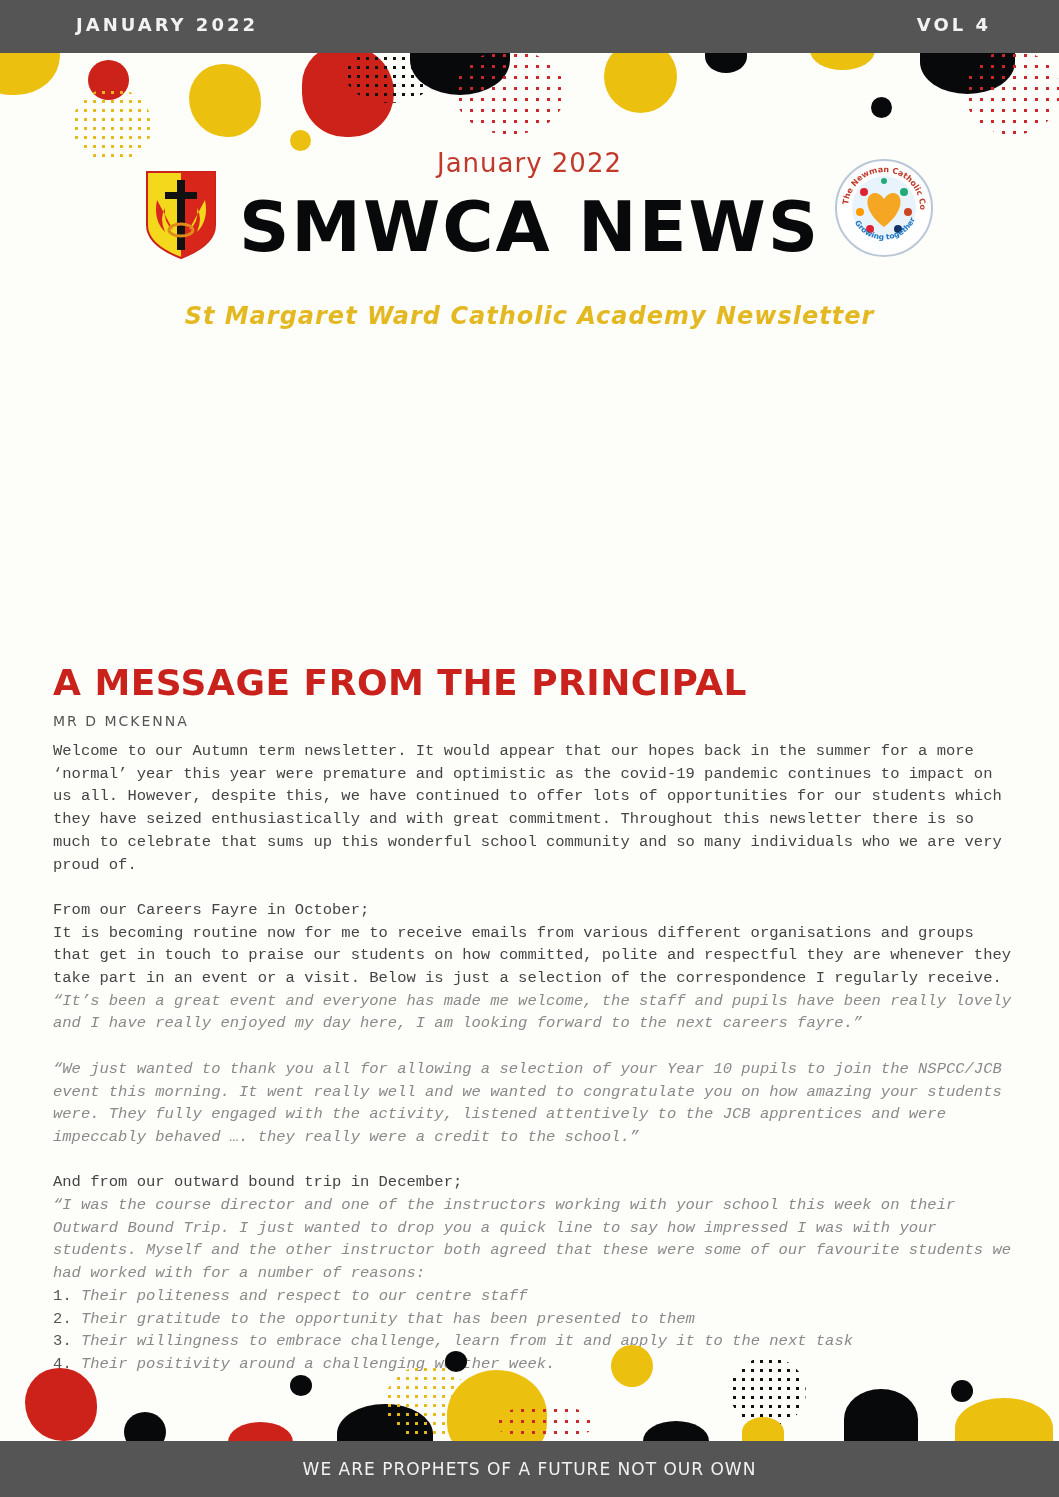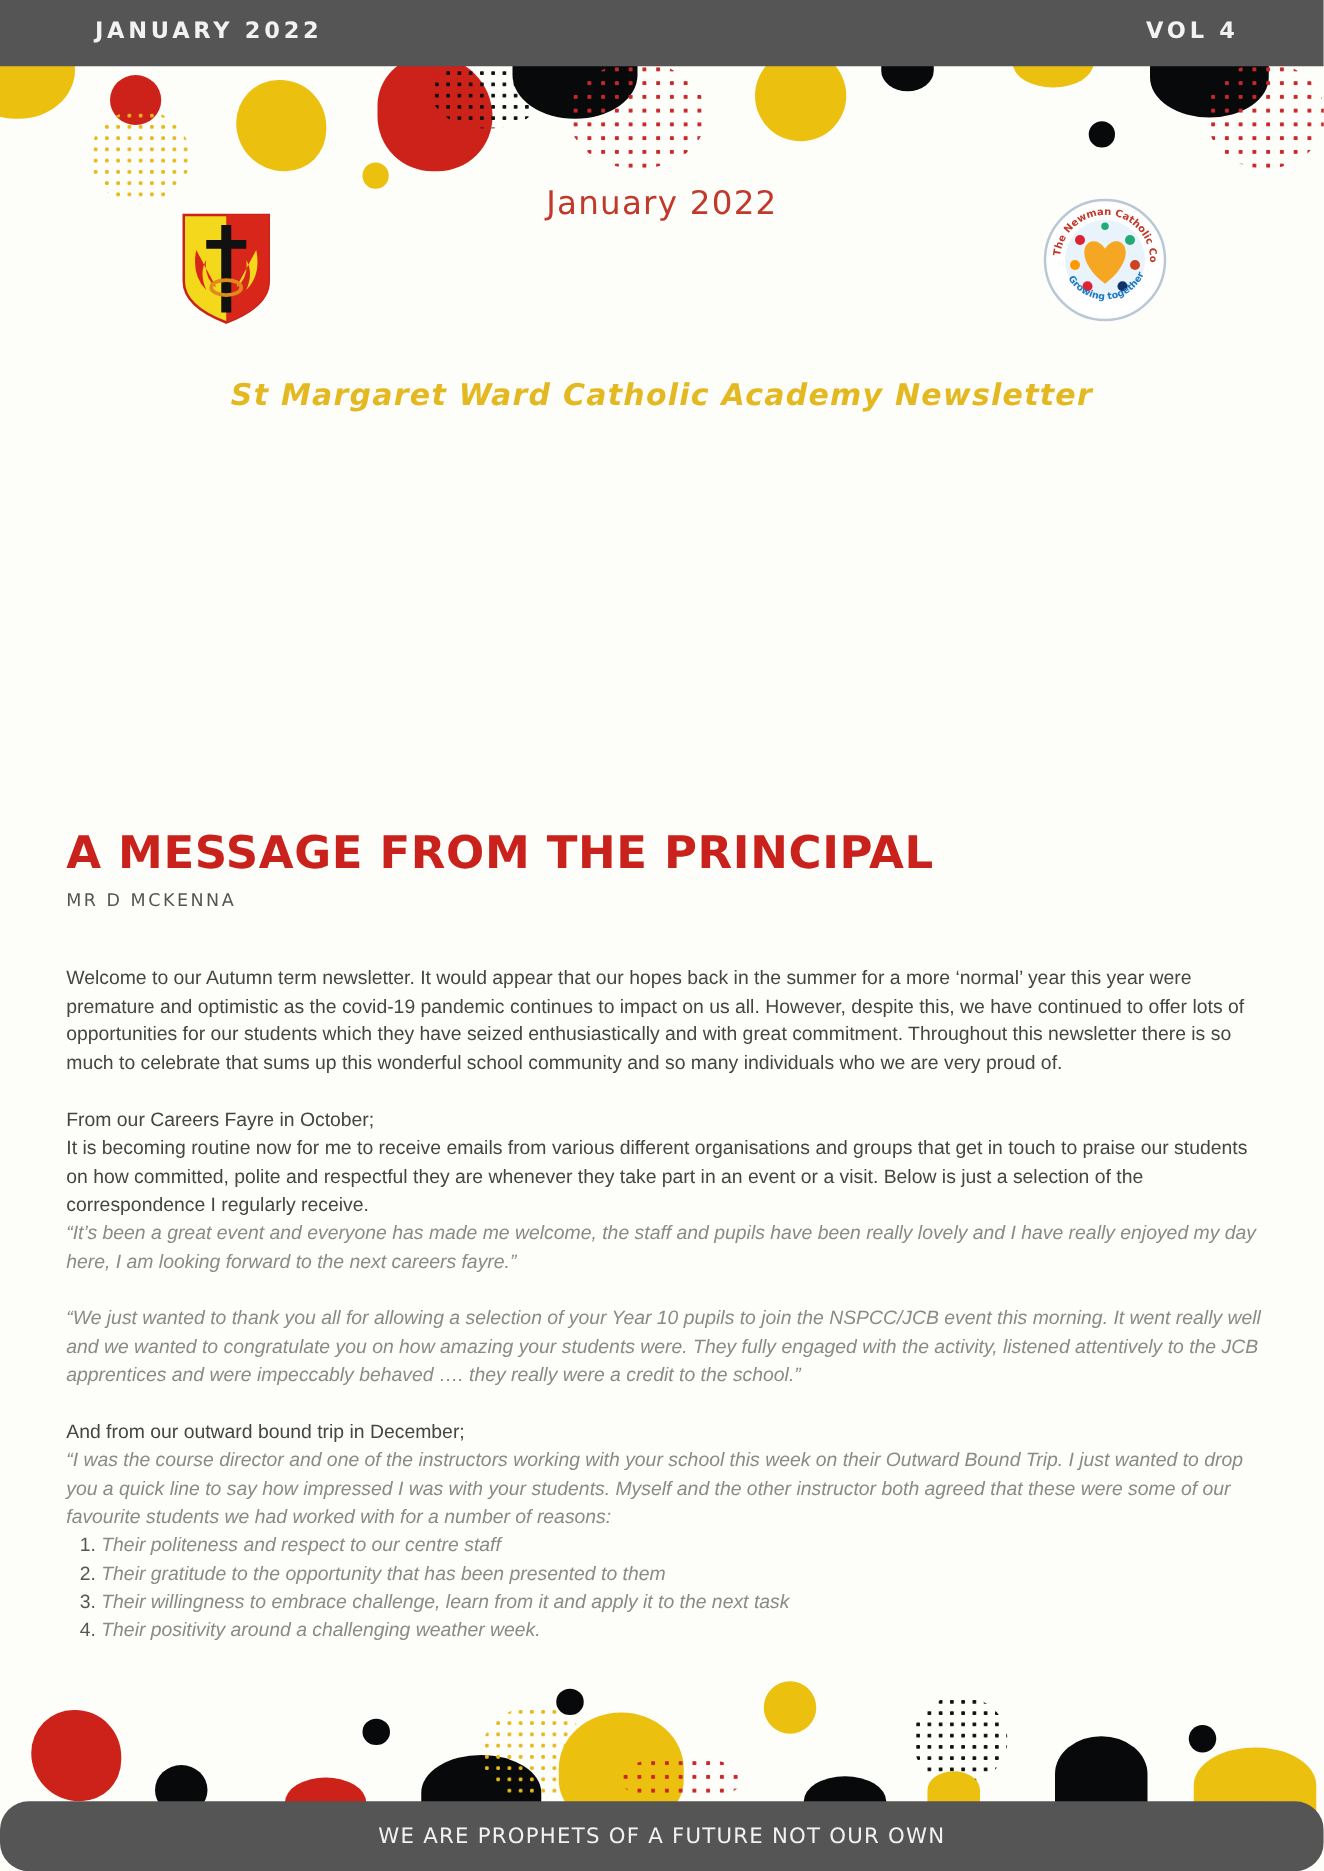--- a/index.html
+++ b/index.html
@@ -22,21 +22,21 @@
     color: #f2f2f2; font-weight: bold; font-size: 18px; letter-spacing: 3px;
     font-family: "DejaVu Sans", sans-serif;
   }
   .top-bar .left { left: 76px; }
   .top-bar .right { right: 68px; }
 
   
   .bottom-bar {
     position: absolute; left: 0; top: 1441px; width: 1059px; height: 56px;
     background: #555555; z-index: 5;
-    display: flex; align-items: center; justify-content: center; border-radius: 23px;
+    display: flex; align-items: center; justify-content: center;
   }
   .bottom-bar span {
     color: #f2f2f2; font-size: 17px; letter-spacing: 1px;
     font-family: "DejaVu Sans", sans-serif;
   }
 
   
   .blob { position: absolute; border-radius: 50%; }
   .red { background: #cd2219; }
   .yellow { background: #ecc00f; }
@@ -101,22 +101,21 @@
     font-family: "DejaVu Sans", sans-serif;
   }
   .byline {
     position: absolute; left: 53px; top: 713px;
     color: #555; font-size: 14px; letter-spacing: 2px;
     font-family: "DejaVu Sans", sans-serif;
   }
   .body-text {
     position: absolute; left: 53px; top: 740px; width: 960px;
     font-size: 15.5px; line-height: 22.7px; color: #454545;
-    font-family: Liberation Sans, sans-serif;
-    margin-top: 32px;
+    font-family: Liberation Mono, monospace;
   }
   .body-text p { margin: 0; }
   .body-text .gap { height: 22.7px; }
   .quote { font-style: italic; color: #8a8a8a; }
   .body-text ol { margin: 0; padding-left: 28px; }
   .body-text ol li { font-style: italic; color: #8a8a8a; padding-left: 0; }
   .body-text ol li::marker { font-style: normal; color: #555; }
 </style>
 </head>
 <body>
@@ -153,20 +152,21 @@
       <path d="M2 2 H70 V55 Q70 75 36 88 Q2 75 2 55 Z" fill="#f4d81c" stroke="#c9221c" stroke-width="2"></path>
       <path d="M36 2 H70 V55 Q70 75 36 88 Z" fill="#d8261b"></path>
       <path d="M12 30 Q8 50 20 62 Q14 48 20 38 Q18 52 28 60 Z" fill="#d8261b"></path>
       <path d="M60 30 Q64 50 52 62 Q58 48 52 38 Q54 52 44 60 Z" fill="#f4d81c"></path>
       <rect x="32" y="10" width="8" height="70" fill="#111"></rect>
       <rect x="20" y="22" width="32" height="7" fill="#111"></rect>
       <ellipse cx="36" cy="60" rx="12" ry="6" fill="none" stroke="#e08a1a" stroke-width="3"></ellipse>
     </svg>
   </div>
 
+  <div class="masthead-title">SMWCA NEWS</div>
 
   <div class="collegiate-logo">
     <svg width="100" height="102" viewBox="0 0 100 102">
       <circle cx="50" cy="51" r="48" fill="#fff" stroke="#b9c7d6" stroke-width="2"></circle>
       <circle cx="50" cy="51" r="32" fill="#e8f3fb"></circle>
       <path d="M50 70 C30 55 30 38 40 36 C46 35 50 42 50 42 C50 42 54 35 60 36 C70 38 70 55 50 70 Z" fill="#f5a623"></path>
       <circle cx="30" cy="35" r="4" fill="#d23"></circle>
       <circle cx="70" cy="35" r="4" fill="#2a7"></circle>
       <circle cx="26" cy="55" r="4" fill="#f90"></circle>
       <circle cx="74" cy="55" r="4" fill="#c42"></circle>

